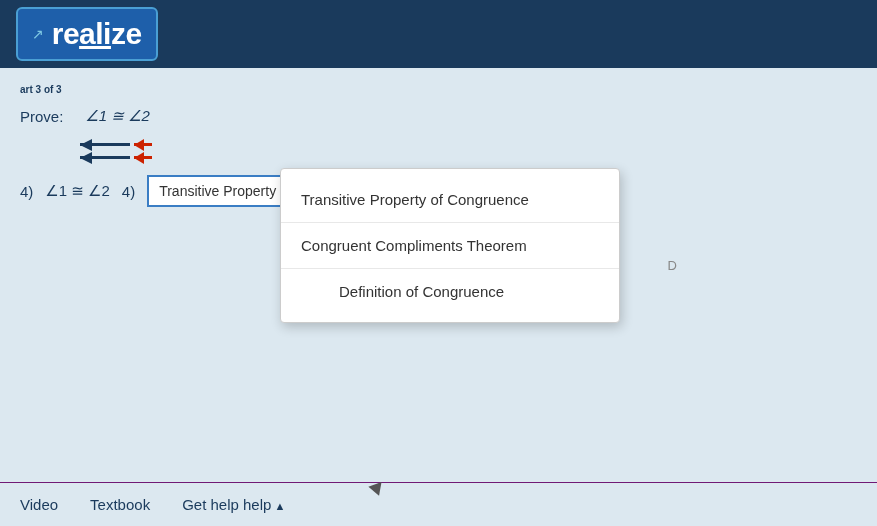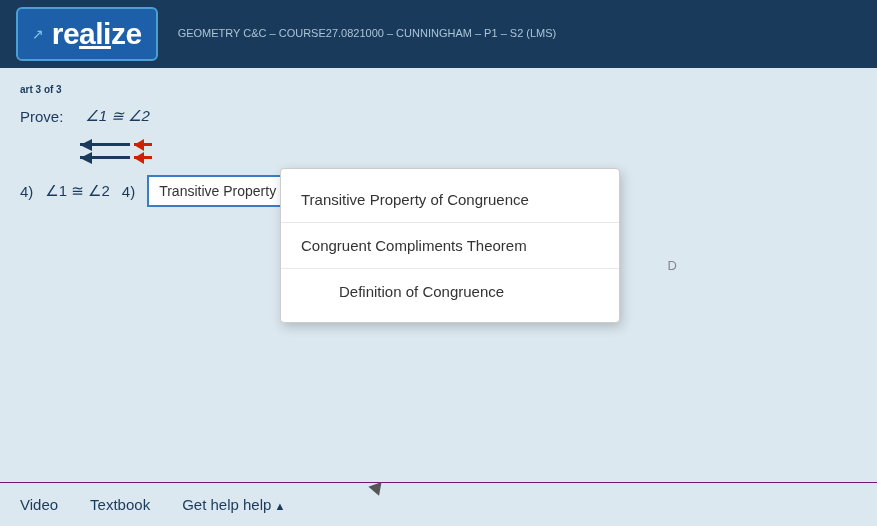--- a/index.html
+++ b/index.html
@@ -247,21 +247,20 @@
 <body>
 
 <div class="header">
   <button class="realize-btn">
     <span class="realize-icon">↗</span>
     <span class="realize-text">
       re<span class="underline">ali</span>ze
     </span>
   </button>
   <div class="header-info">
-    <div class="header-subtitle">GEOMETRY C&amp;C – COURSE27.0821000 – CUNNINGHAM – P1 – S2 (LMS)</div>
   </div>
 </div>
 
 <div class="main-content">
   <div class="part-label">art 3 of 3</div>
 
   <div class="prove-line">
     <span>Prove:</span>
     <span class="angle-symbol">∠1 ≅ ∠2</span>
   </div>

